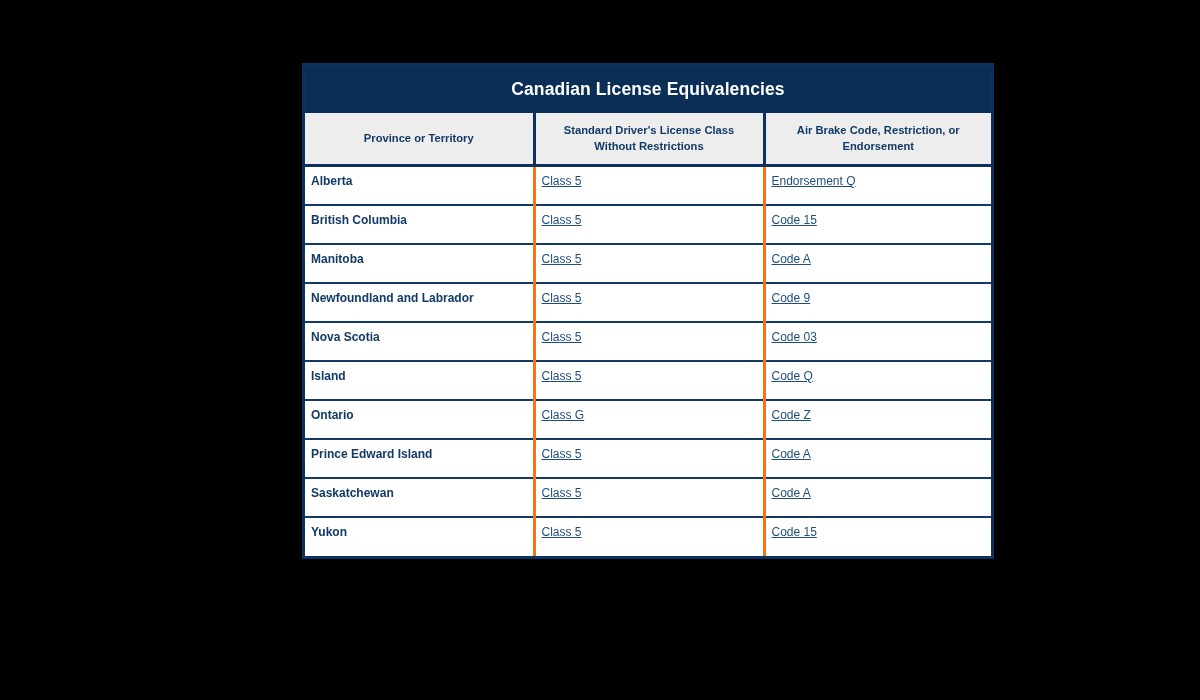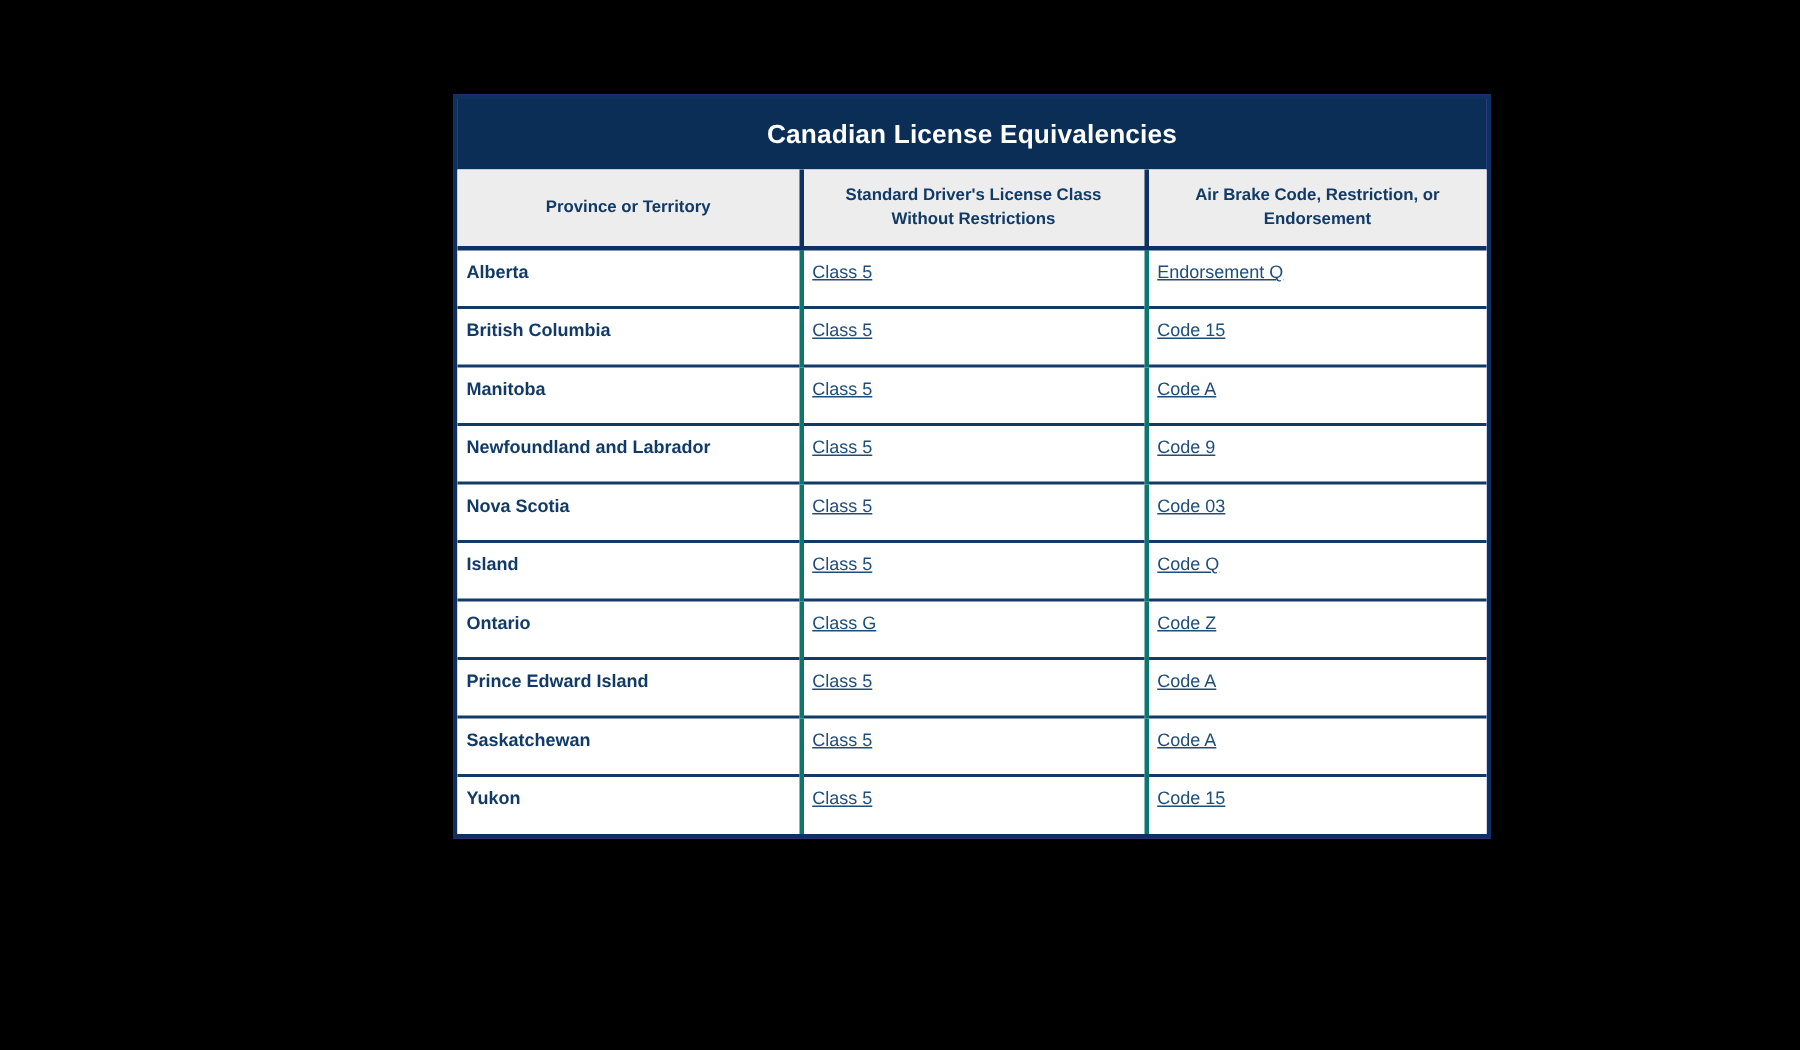--- a/index.html
+++ b/index.html
@@ -74,21 +74,21 @@
   }
   .grid thead th:last-child {
     border-right: none;
   }
 
   
   .grid tbody td {
     height: 39px;
     vertical-align: top;
     padding: 7px 0 0 6px;
-    border-right: 3px solid #0f766e;
+    border-right: 3px solid #f97316;
     border-bottom: 2px solid #123a66;
     box-sizing: border-box;
     font-size: 12px;
     line-height: 1.2;
     background: #ffffff;
   }
   .grid tbody td:last-child {
     border-right: none;
   }
   .grid tbody tr:last-child td {

